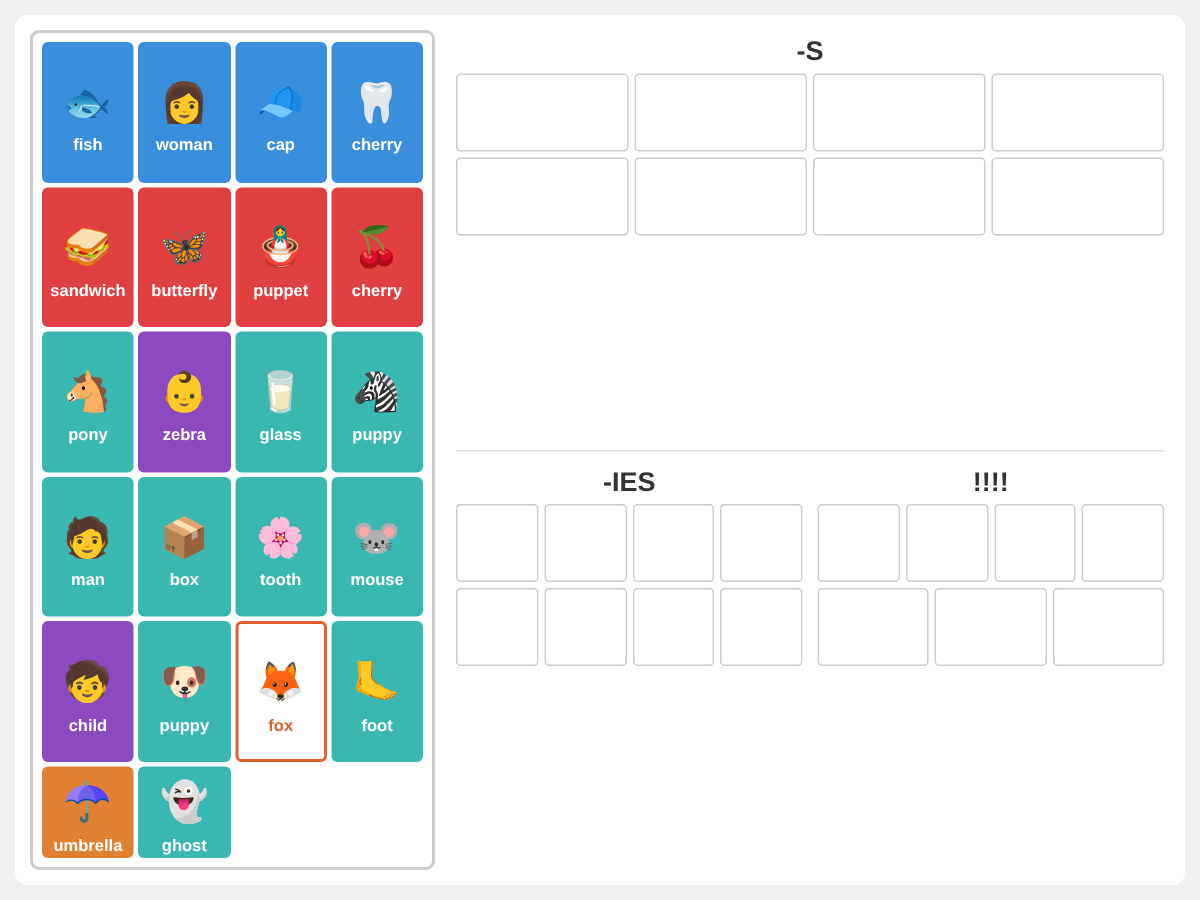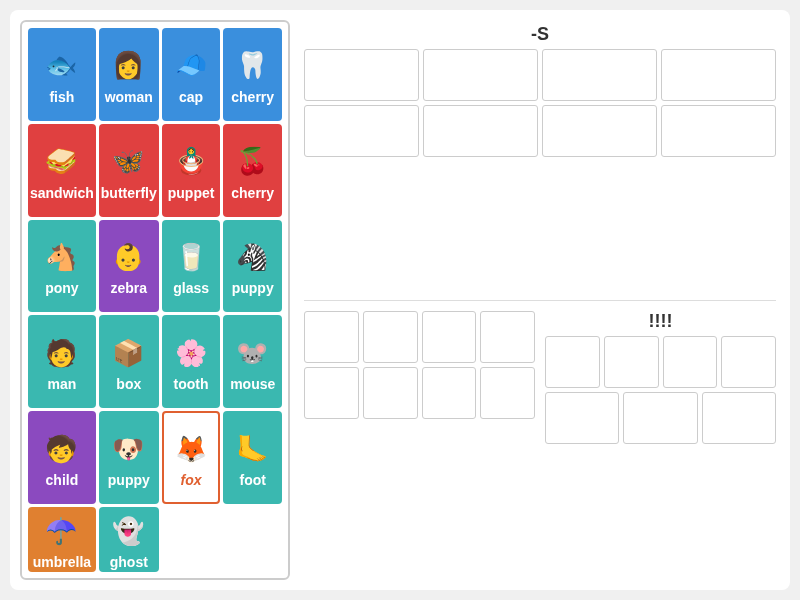--- a/index.html
+++ b/index.html
@@ -47,21 +47,21 @@
       width: 44px;
       height: 44px;
       border-radius: 3px;
       display: flex;
       align-items: center;
       justify-content: center;
       font-size: 26px;
       overflow: hidden;
     }
     .card .card-label {
-      font-size: 14px;
+      font-size: 11px;
       font-weight: bold;
       color: white;
       margin-top: 1px;
       text-align: center;
     }
     .card-blue { background: #3a8fdd; }
     .card-red { background: #e04040; }
     .card-purple { background: #8b4abf; }
     .card-teal { background: #3ab8b0; }
     .card-orange { background: #e08030; }
@@ -188,21 +188,21 @@
       <div class="card card-purple">
         <div class="card-img">🧒</div>
         <div class="card-label">child</div>
       </div>
       <div class="card card-teal">
         <div class="card-img">🐶</div>
         <div class="card-label">puppy</div>
       </div>
       <div class="card card-outline" style="border: 2px solid rgb(224, 96, 48);">
         <div class="card-img">🦊</div>
-        <div class="card-label" style="color: rgb(224, 96, 48); font-style: italic;">fox</div>
+        <div class="card-label" style="color: rgb(224, 96, 48);">fox</div>
       </div>
       <div class="card card-teal">
         <div class="card-img">🦶</div>
         <div class="card-label">foot</div>
       </div>
       <div class="card card-orange">
         <div class="card-img">☂️</div>
         <div class="card-label">umbrella</div>
       </div>
       <div class="card card-teal">
@@ -231,20 +231,21 @@
         </div>
       </div>
 
     </div>
 
     <div class="divider"></div>
 
     <div class="section-row">
 
       <div class="section">
+        <div class="section-title">-IES</div>
         <div class="drop-grid drop-grid-4">
           <div class="drop-cell"></div>
           <div class="drop-cell"></div>
           <div class="drop-cell"></div>
           <div class="drop-cell"></div>
         </div>
         <div class="drop-grid drop-grid-4">
           <div class="drop-cell"></div>
           <div class="drop-cell"></div>
           <div class="drop-cell"></div>

